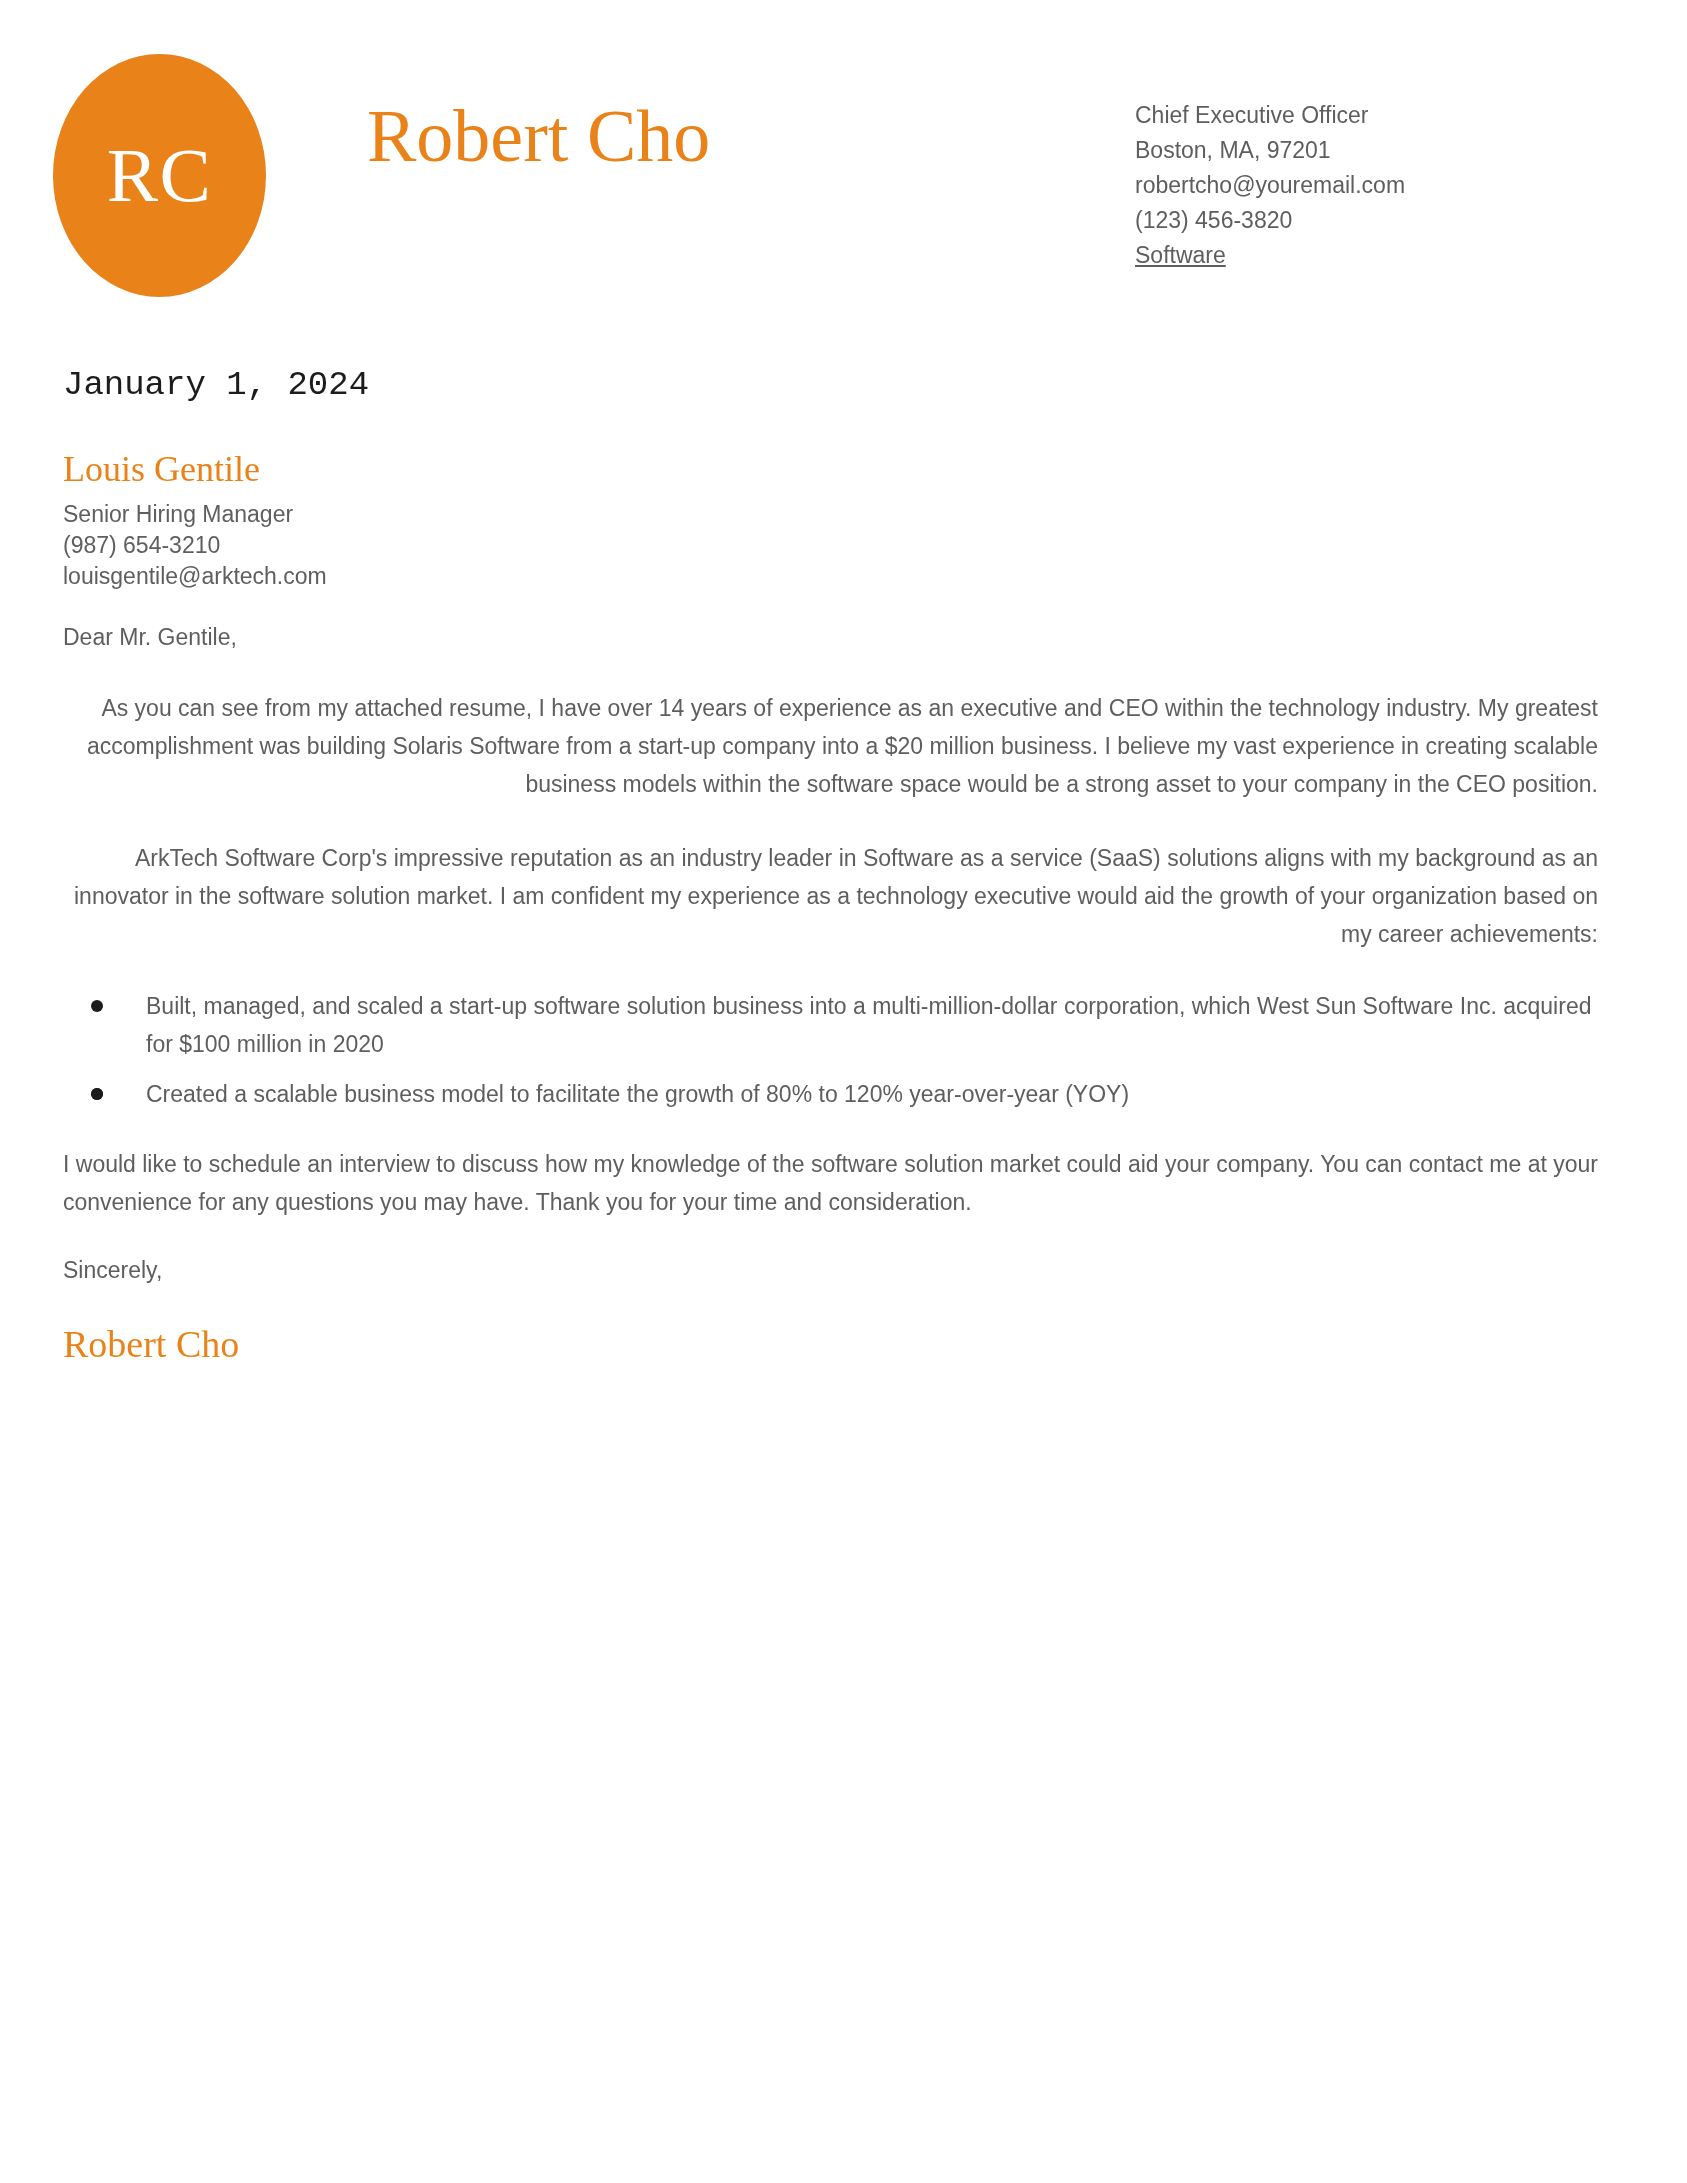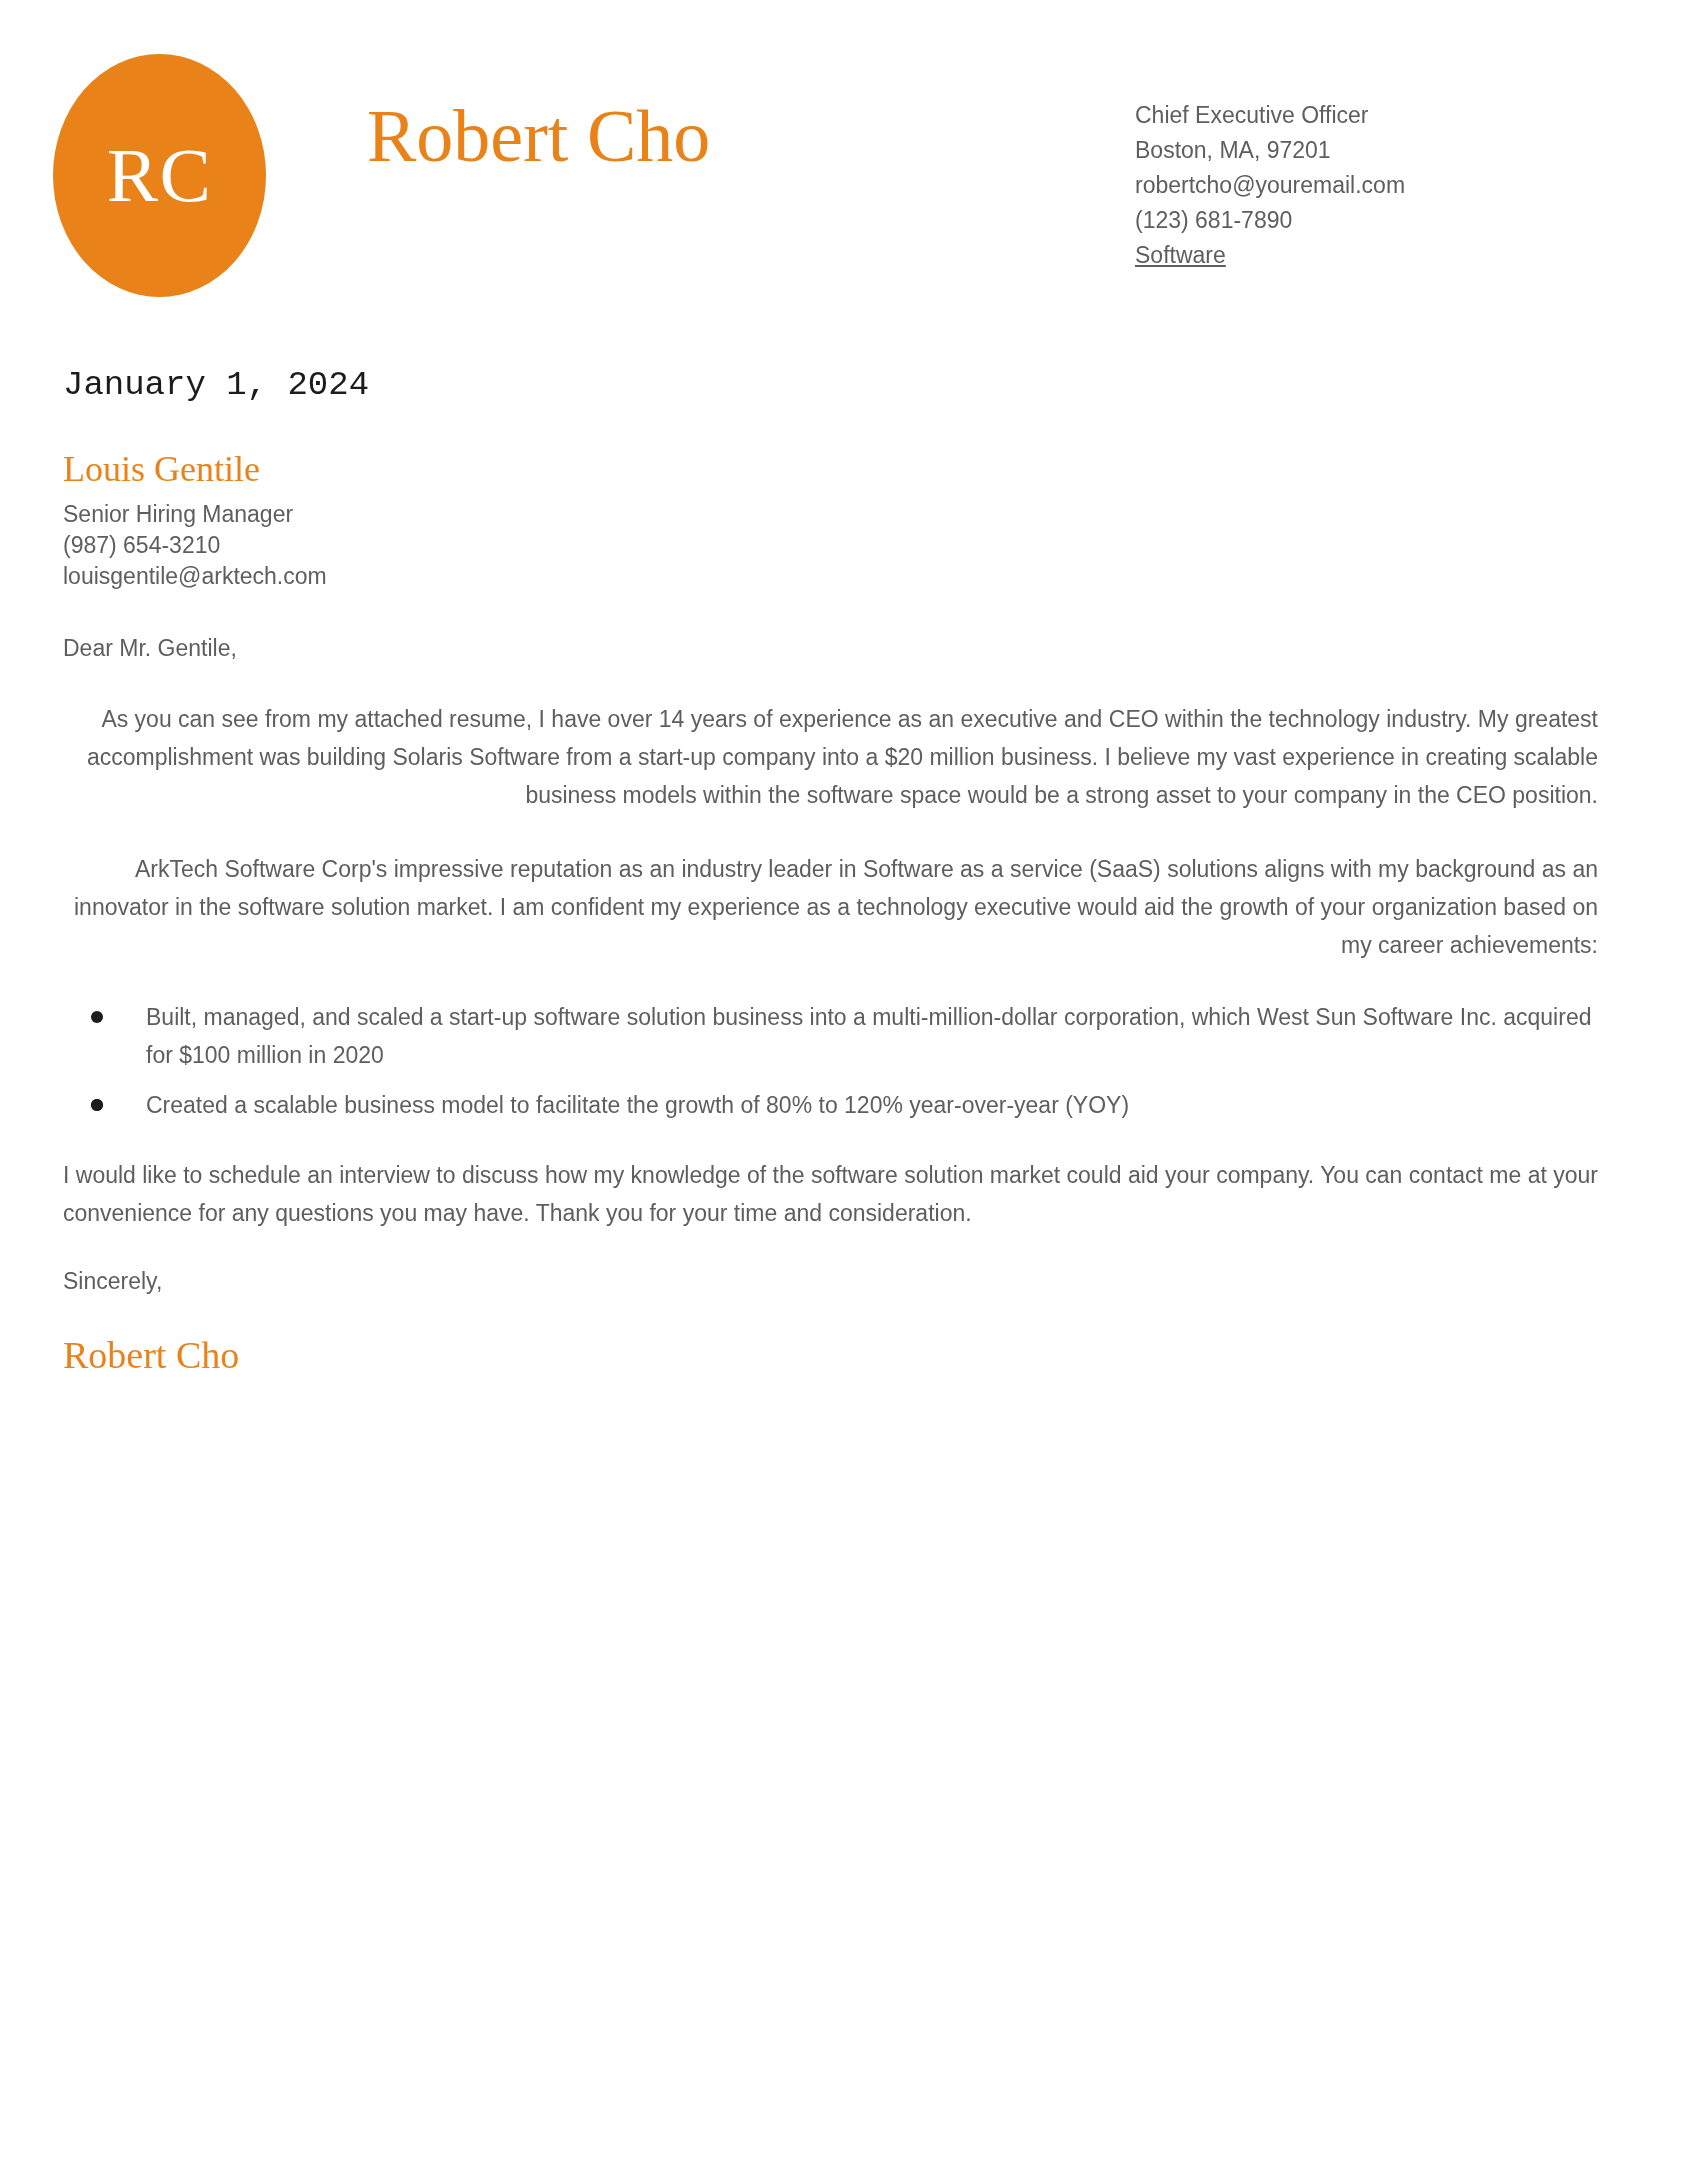--- a/index.html
+++ b/index.html
@@ -102,21 +102,21 @@
   }
 
   .recipient-line {
     color: #5e5e5e;
     font-size: 23px;
     line-height: 31px;
     white-space: nowrap;
   }
 
   .salutation {
-    margin-top: 41px;
+    margin-top: 30px;
     color: #5e5e5e;
     font-size: 23px;
     line-height: 31px;
   }
 
   .para {
     margin-top: 36px;
     color: #5e5e5e;
     font-size: 23px;
     line-height: 38px;
@@ -188,21 +188,21 @@
     <div class="logo-badge">
       <span class="logo-initials">RC</span>
     </div>
 
     <div class="header-name">Robert Cho</div>
 
     <div class="header-contact">
       <div class="c-line">Chief Executive Officer</div>
       <div class="c-line">Boston, MA, 97201</div>
       <div class="c-line">robertcho@youremail.com</div>
-      <div class="c-line">(123) 681-7890</div>
+      <div class="c-line">(123) 456-3820</div>
       <div class="c-line">
         <span class="c-link">Software</span>
       </div>
     </div>
 
   </div>
 
   <div class="letter">
 
     <div class="letter-date">January 1, 2024</div>

